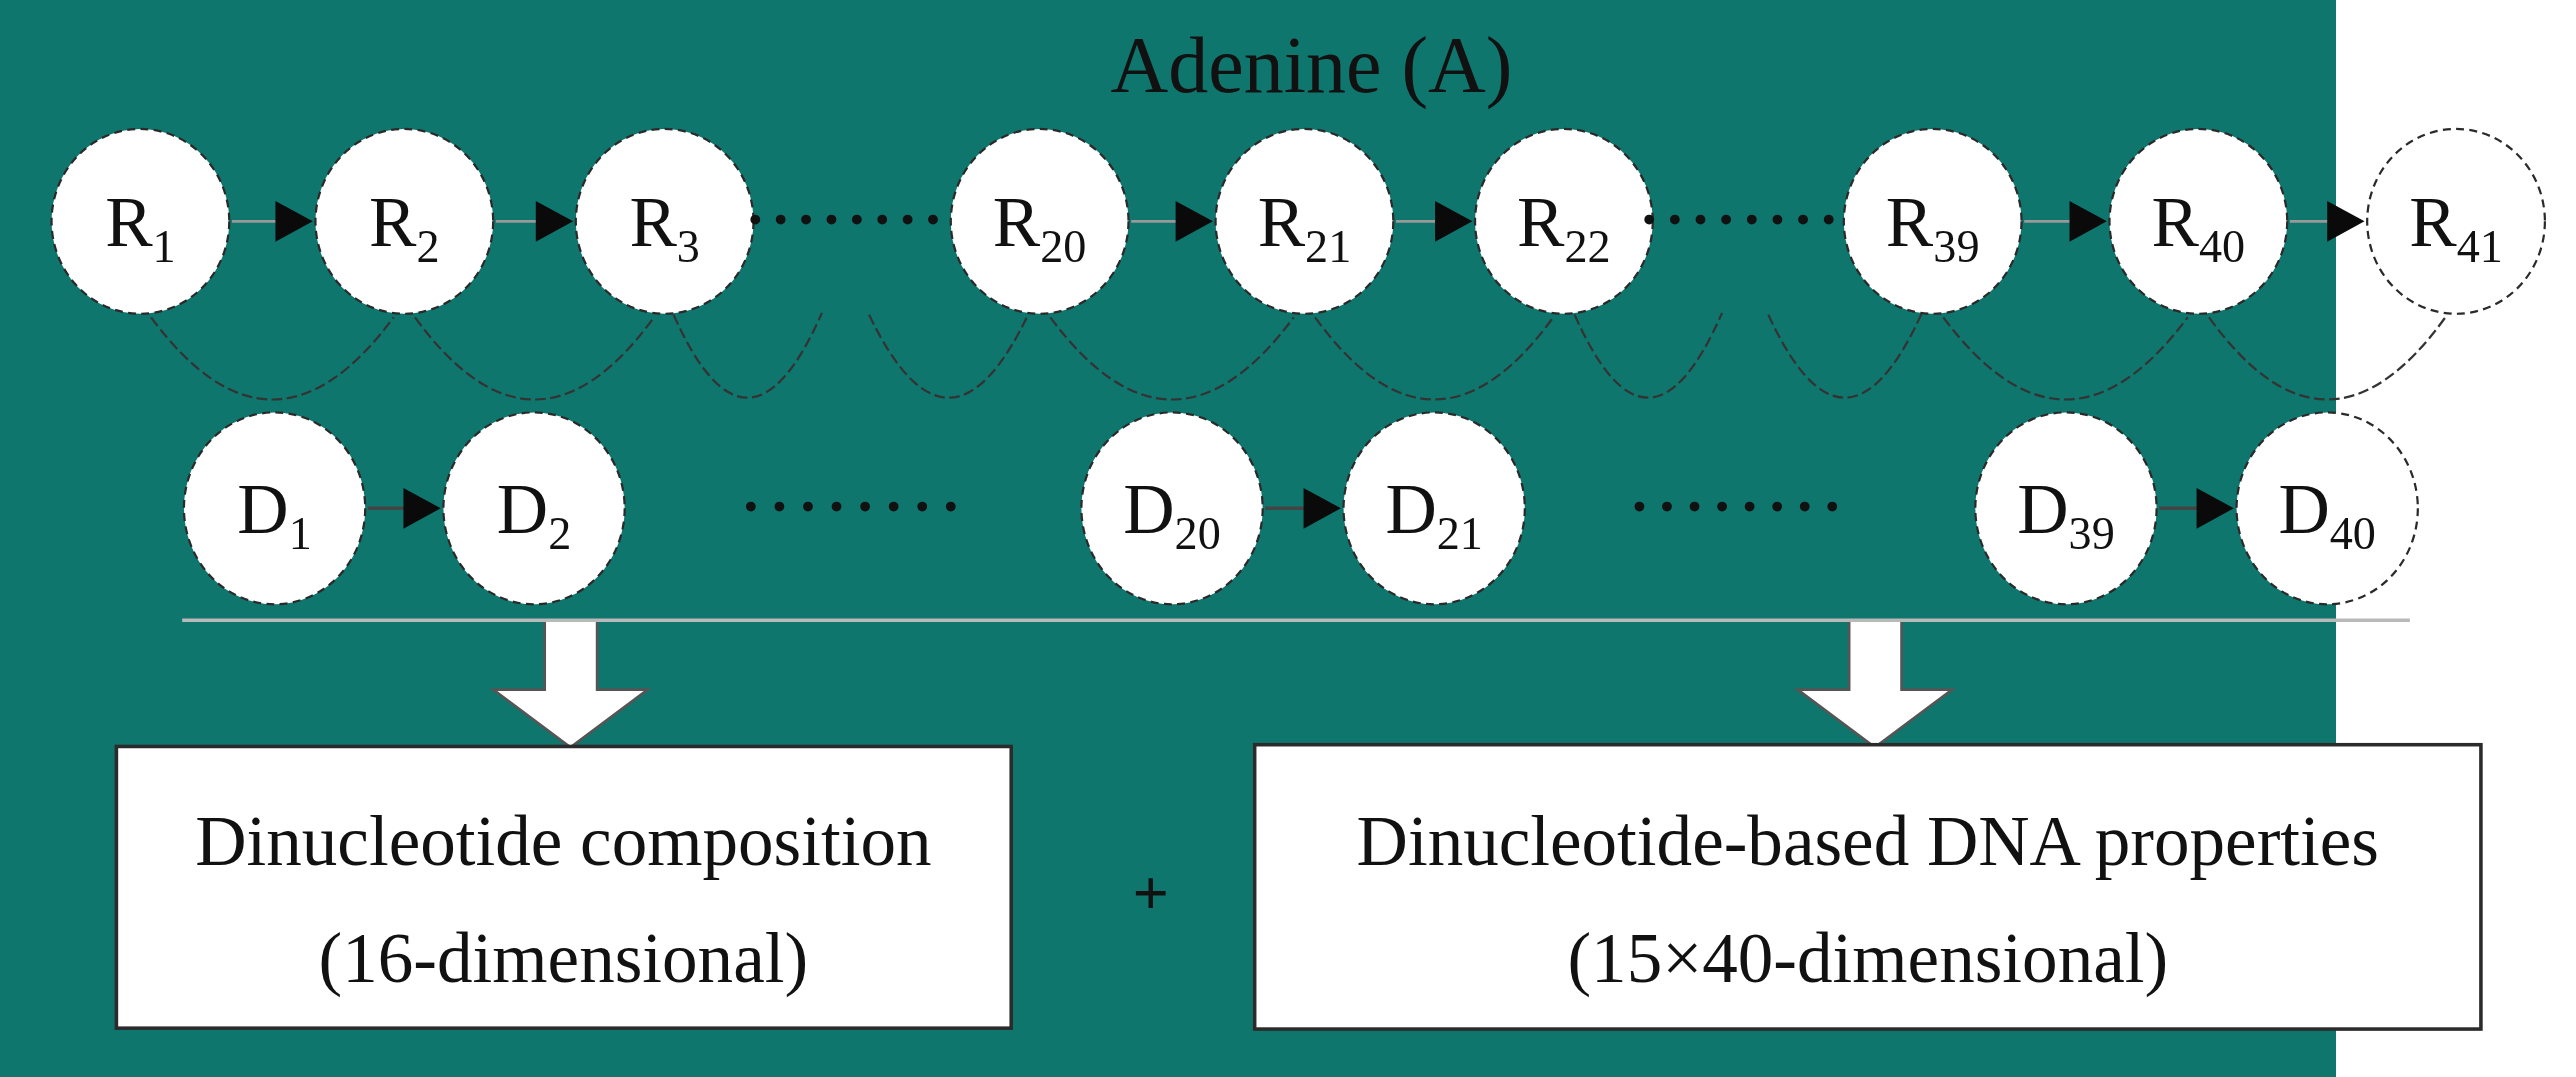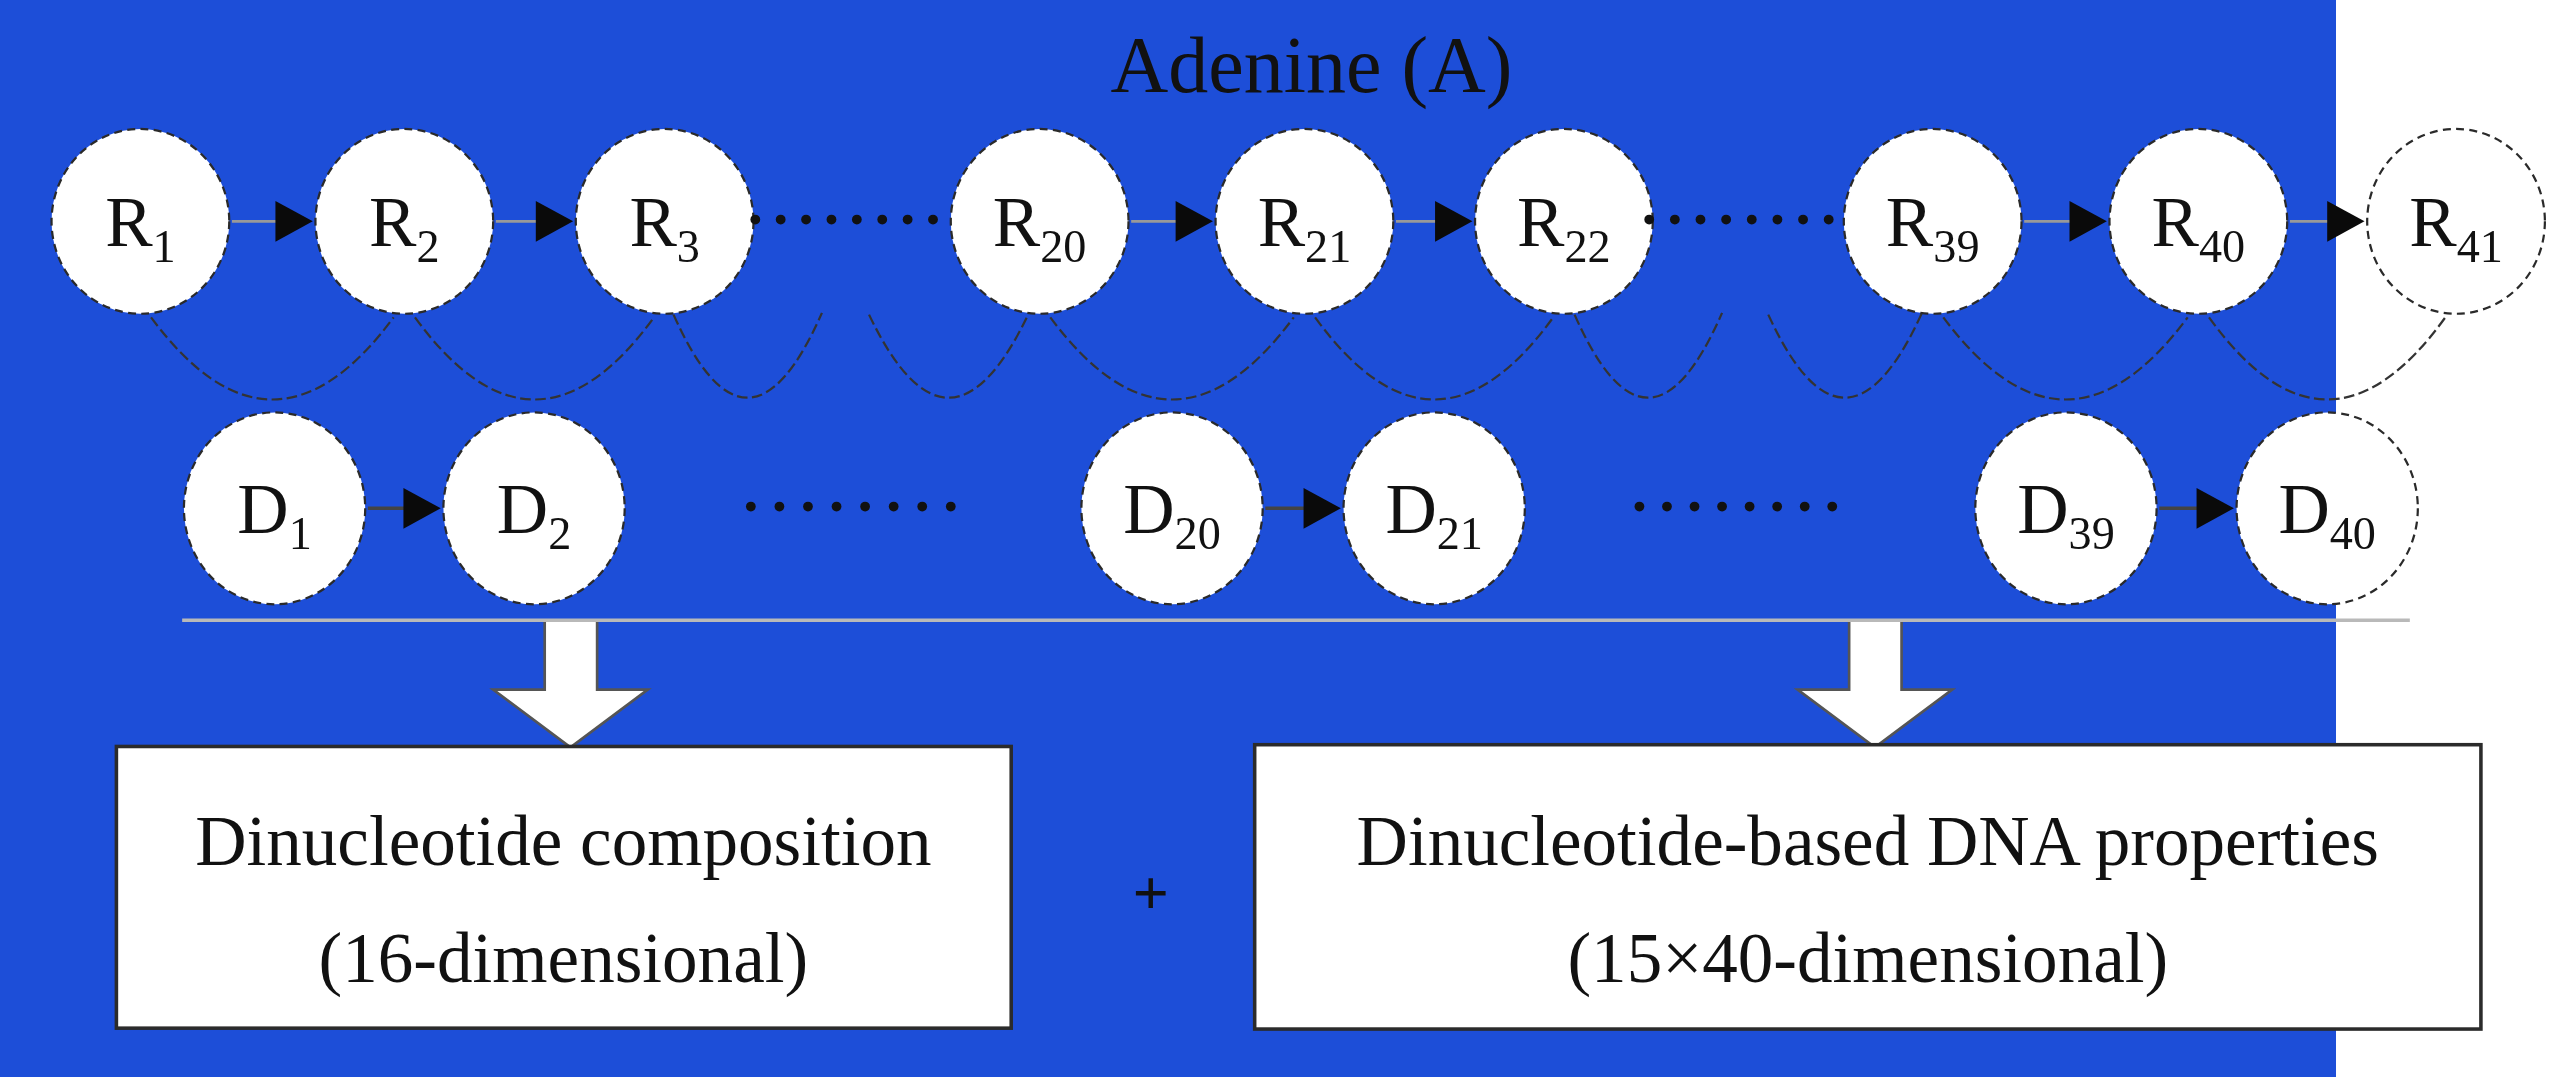--- a/index.html
+++ b/index.html
@@ -3,21 +3,21 @@
 <meta charset="utf-8">
 <style>
   html, body {
     margin: 0;
     padding: 0;
     background: #ffffff;
   }
   .figure-wrap {
     width: 2336px;
     height: 1078px;
-    background: #1d4ed8;
+    background: #0f766e;
     position: relative;
     font-family: "Liberation Serif", "DejaVu Serif", serif;
   }
   svg { display: block; }
   text {
     font-family: "Liberation Serif", "DejaVu Serif", serif;
     fill: #111111;
   }
   .title-text   { font-size: 90px; }
   .box-text     { font-size: 80px; }

